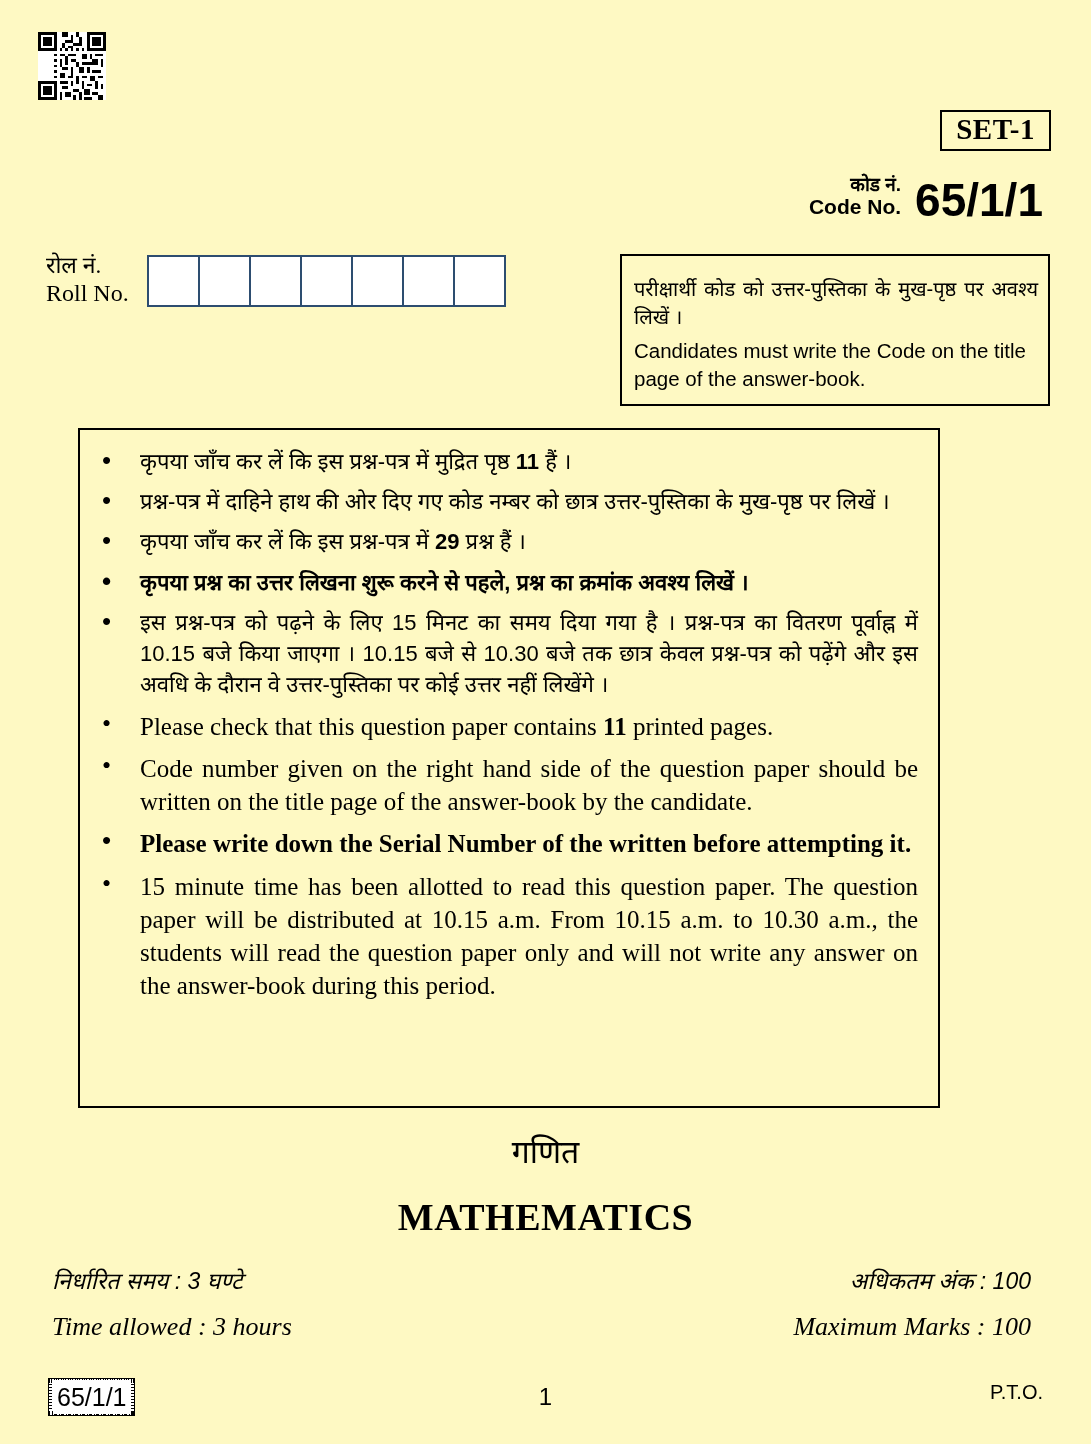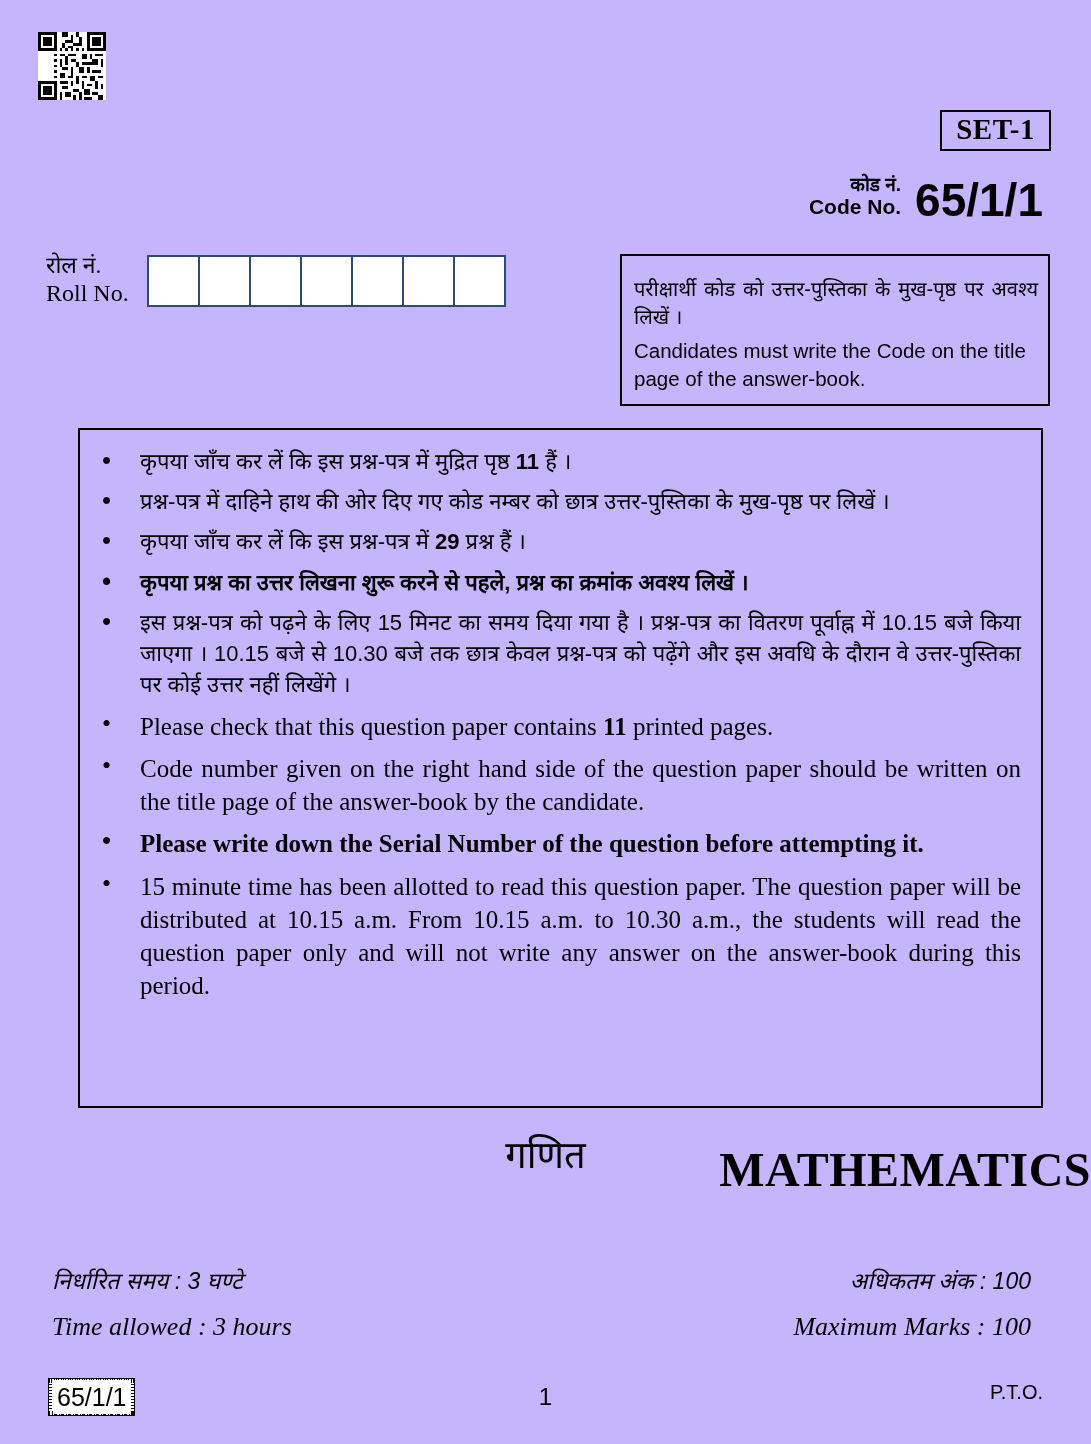--- a/index.html
+++ b/index.html
@@ -8,21 +8,21 @@
     background: #ffffff;
   }
   body {
     font-family: "Liberation Serif", "DejaVu Serif", serif;
     color: #000000;
   }
   #page {
     position: relative;
     width: 1091px;
     height: 1444px;
-    background: #c4b5fd;
+    background: #fef9c3;
     overflow: hidden;
   }
 
   
   #qr-code {
     position: absolute;
     left: 38px;
     top: 32px;
     width: 68px;
     height: 68px;
@@ -132,21 +132,21 @@
     font-size: 20.5px;
     line-height: 1.38;
     margin: 0;
   }
 
   
   #instructions-box {
     position: absolute;
     left: 78px;
     top: 428px;
-    width: 965px;
+    width: 862px;
     height: 680px;
     border: 2px solid #000;
     box-sizing: border-box;
     padding: 16px 20px 10px 14px;
   }
   ul.instr-list {
     list-style: none;
     margin: 0;
     padding: 0;
   }
@@ -180,33 +180,33 @@
   .b { font-weight: bold; }
 
   
   #title-hi {
     position: absolute;
     left: 0;
     right: 0;
     top: 1134px;
     text-align: center;
     font-family: "Liberation Sans", "DejaVu Sans", sans-serif;
-    font-size: 38px;
+    font-size: 32px;
     font-weight: normal;
     line-height: 1.15;
   }
   #title-en {
     position: absolute;
     left: 0;
     right: 0;
-    top: 1142px;
-    text-align: right;
+    top: 1196px;
+    text-align: center;
     font-family: "Liberation Serif", "DejaVu Serif", serif;
     font-weight: bold;
-    font-size: 48px;
+    font-size: 38px;
     letter-spacing: 0.5px;
     line-height: 1.15;
   }
 
   
   .meta-row {
     position: absolute;
     left: 52px;
     right: 60px;
     display: flex;
@@ -397,21 +397,21 @@
 
   <div id="instructions-box">
     <ul class="instr-list" id="instr-list">
         <li class="hi">कृपया जाँच कर लें कि इस प्रश्न-पत्र में मुद्रित पृष्ठ <span class="b">11</span> हैं ।</li>
         <li class="hi">प्रश्न-पत्र में दाहिने हाथ की ओर दिए गए कोड नम्बर को छात्र उत्तर-पुस्तिका के मुख-पृष्ठ पर लिखें ।</li>
         <li class="hi">कृपया जाँच कर लें कि इस प्रश्न-पत्र में <span class="b">29</span> प्रश्न हैं ।</li>
         <li class="hi bold">कृपया प्रश्न का उत्तर लिखना शुरू करने से पहले, प्रश्न का क्रमांक अवश्य लिखें ।</li>
         <li class="hi">इस प्रश्न-पत्र को पढ़ने के लिए 15 मिनट का समय दिया गया है । प्रश्न-पत्र का वितरण पूर्वाह्न में 10.15 बजे किया जाएगा ।  10.15 बजे से 10.30 बजे तक छात्र केवल प्रश्न-पत्र को पढ़ेंगे और इस अवधि के दौरान वे उत्तर-पुस्तिका पर कोई उत्तर नहीं लिखेंगे ।</li>
         <li class="en">Please check that this question paper contains <span class="b">11</span> printed pages.</li>
         <li class="en">Code number given on the right hand side of the question paper should be written on the title page of the answer-book by the candidate.</li>
-        <li class="en bold">Please write down the Serial Number of the question before attempting it.</li>
+        <li class="en bold">Please write down the Serial Number of the written before attempting it.</li>
         <li class="en">15 minute time has been allotted to read this question paper. The question paper will be distributed at 10.15 a.m. From 10.15 a.m. to 10.30 a.m., the students will read the question paper only and will not write any answer on the answer-book during this period.</li>
       </ul>
   </div>
 
   <div id="title-hi">गणित</div>
   <div id="title-en">MATHEMATICS</div>
 
   <div class="meta-row" id="meta-hi">
     <span>निर्धारित समय : 3 घण्टे</span>
     <span>अधिकतम अंक : 100</span>

